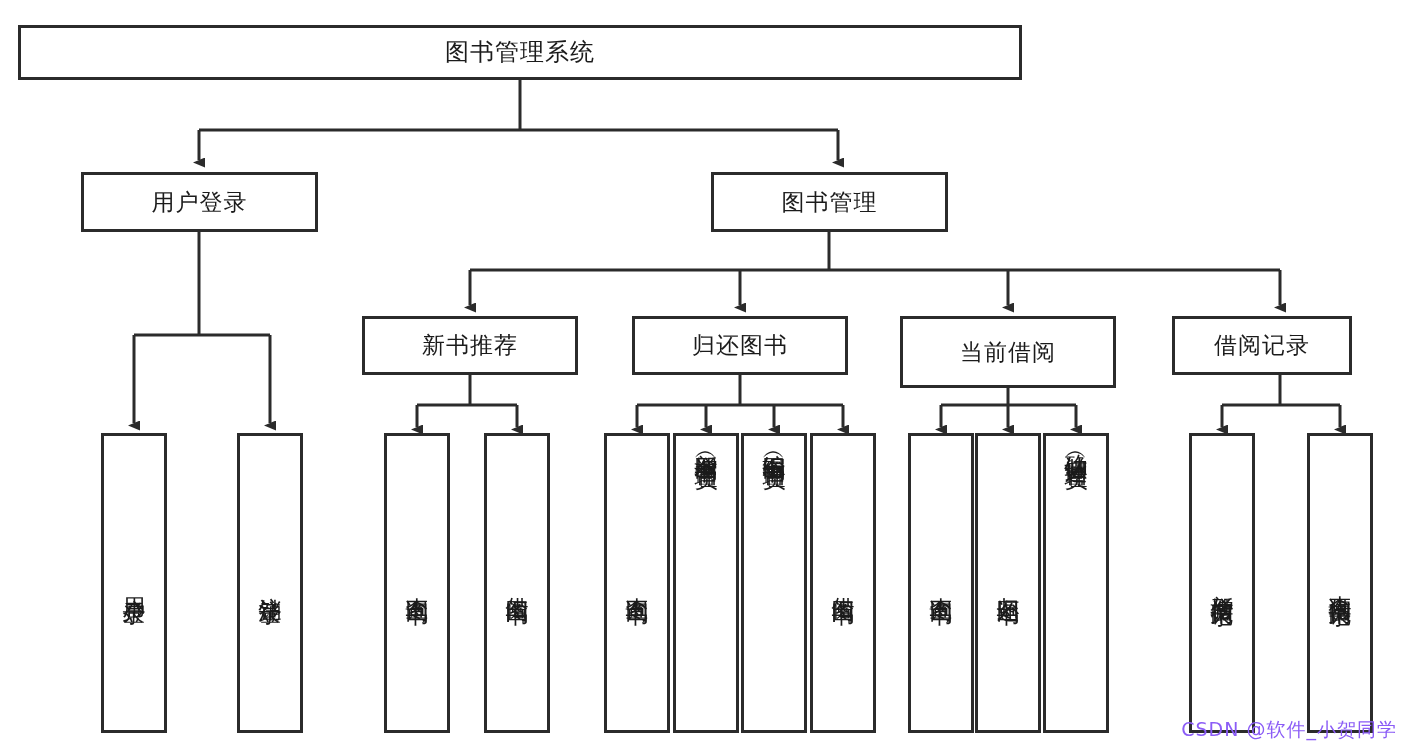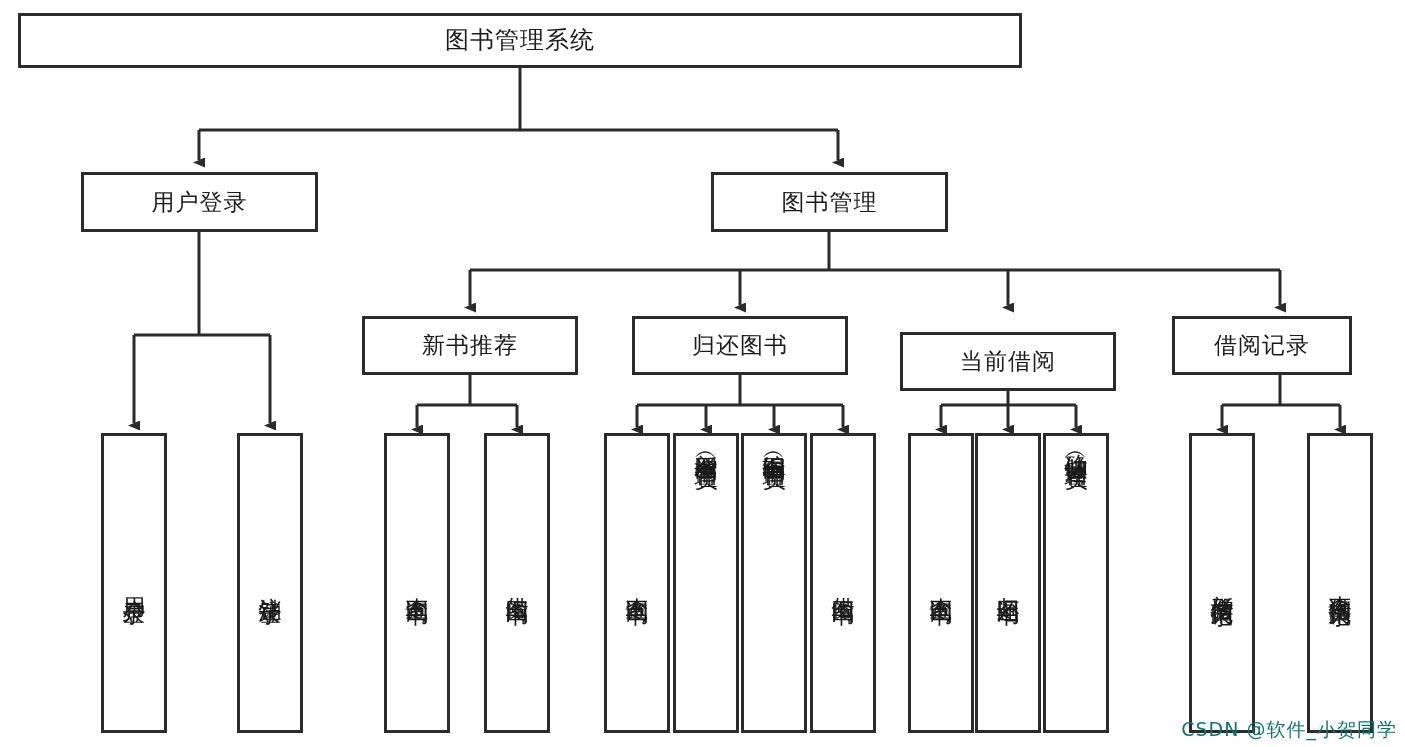--- a/index.html
+++ b/index.html
@@ -29,20 +29,21 @@
     z-index: 3;
   }
   .node-h {
     font-size: 23px;
     line-height: 1.15;
     letter-spacing: 1px;
     white-space: nowrap;
   }
   .node-root {
     font-size: 24px;
+    margin-top: 12px;
   }
   .leaf {
     position: absolute;
     box-sizing: border-box;
     border: 3px solid #2b2b2b;
     background: #ffffff;
     z-index: 3;
     display: flex;
     justify-content: center;
     align-items: flex-start;
@@ -67,21 +68,21 @@
     width: 1405px;
     height: 747px;
     z-index: 1;
     pointer-events: none;
   }
   .watermark {
     position: absolute;
     right: 8px;
     bottom: 4px;
     font-size: 19px;
-    color: #0f766e;
+    color: #8b5cf6;
     letter-spacing: 1px;
     z-index: 5;
     white-space: nowrap;
   }
 </style>
 </head>
 <body>
 
 <div id="canvas">
 
@@ -145,21 +146,21 @@
   <div class="node node-h" style="left:711px; top:172px; width:237px; height:60px;">
     <span>图书管理</span>
   </div>
 
   <div class="node node-h" style="left:362px; top:316px; width:216px; height:59px;">
     <span>新书推荐</span>
   </div>
   <div class="node node-h" style="left:632px; top:316px; width:216px; height:59px;">
     <span>归还图书</span>
   </div>
-  <div class="node node-h" style="left:900px; top:332px; width:216px; height:59px;align-items:center;">
+  <div class="node node-h" style="left:900px; top:316px; width:216px; height:72px;align-items:center;">
     <span>当前借阅</span>
   </div>
   <div class="node node-h" style="left:1172px; top:316px; width:180px; height:59px;">
     <span>借阅记录</span>
   </div>
 
   <div class="leaf align-mid" style="left:101px; top:433px; width:66px; height:300px;">
     <span class="vtext">用户登录</span>
   </div>
   <div class="leaf align-mid" style="left:237px; top:433px; width:66px; height:300px;">

